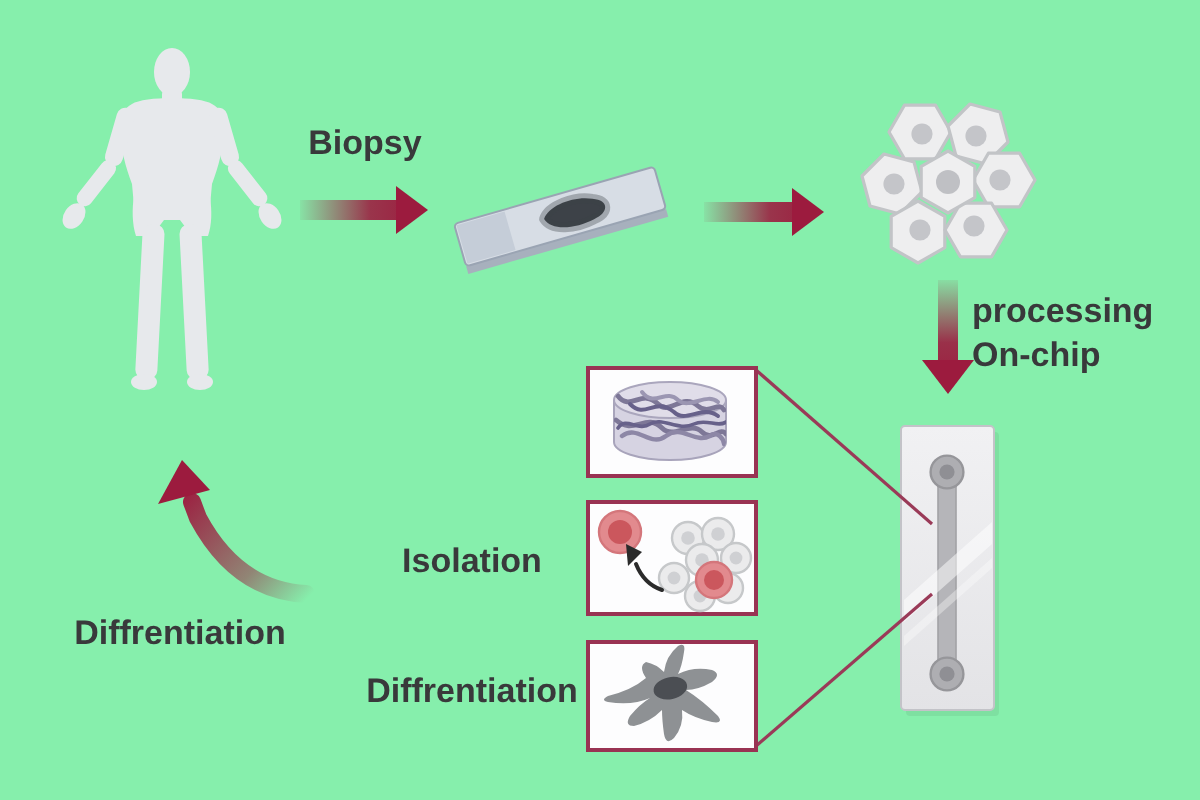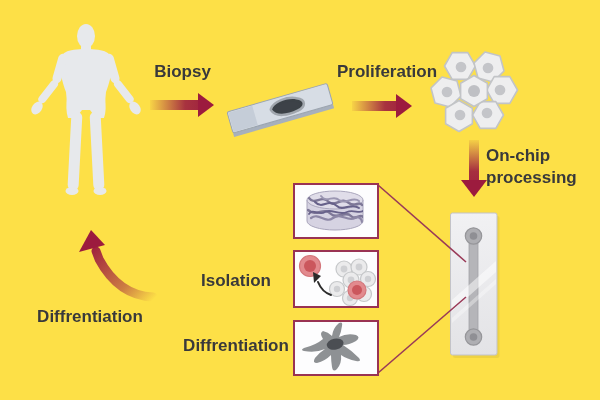--- a/index.html
+++ b/index.html
@@ -1,17 +1,17 @@
 <!DOCTYPE html>
 <html><head>
 <meta charset="utf-8">
 <style>
   html,body{margin:0;padding:0;}
   .stage{
-    position:relative;width:600px;height:400px;background:#fde047;
+    position:relative;width:600px;height:400px;background:#86efac;
     overflow:hidden;font-family:"Liberation Sans",sans-serif;
   }
   .gfx{position:absolute;left:0;top:0;}
   .lbl{
     position:absolute;font-weight:bold;font-size:17px;color:#39393b;
     line-height:20px;white-space:nowrap;
   }
   .center{text-align:center;}
   .onchip span{display:block;line-height:22px;}
 </style>
@@ -197,25 +197,24 @@
     </g>
 
     <g>
       <path d="M153,297 C134,296 114,287 99,259 L96,251" fill="none" stroke="url(#gt)" stroke-width="9" stroke-linecap="round"></path>
       <polygon points="91,230 79,252 105,245" fill="#9c1b3e"></polygon>
     </g>
   </svg>
 
   <div class="lbl center" style="left:135px;top:62px;width:95px;">Biopsy</div>
 
-  <div class="lbl center" style="left:325px;top:62px;width:124px;">Proliferation</div>
 
   <div class="lbl onchip" style="left:486px;top:145px;">
+    <span>processing</span>
     <span>On-chip</span>
-    <span>processing</span>
   </div>
 
 
   <div class="lbl center" style="left:166px;top:336px;width:140px;">Diffrentiation</div>
 
   <div class="lbl center" style="left:166px;top:271px;width:140px;">Isolation</div>
 
   <div class="lbl center" style="left:14px;top:307px;width:152px;">Diffrentiation</div>
 
 </div>

